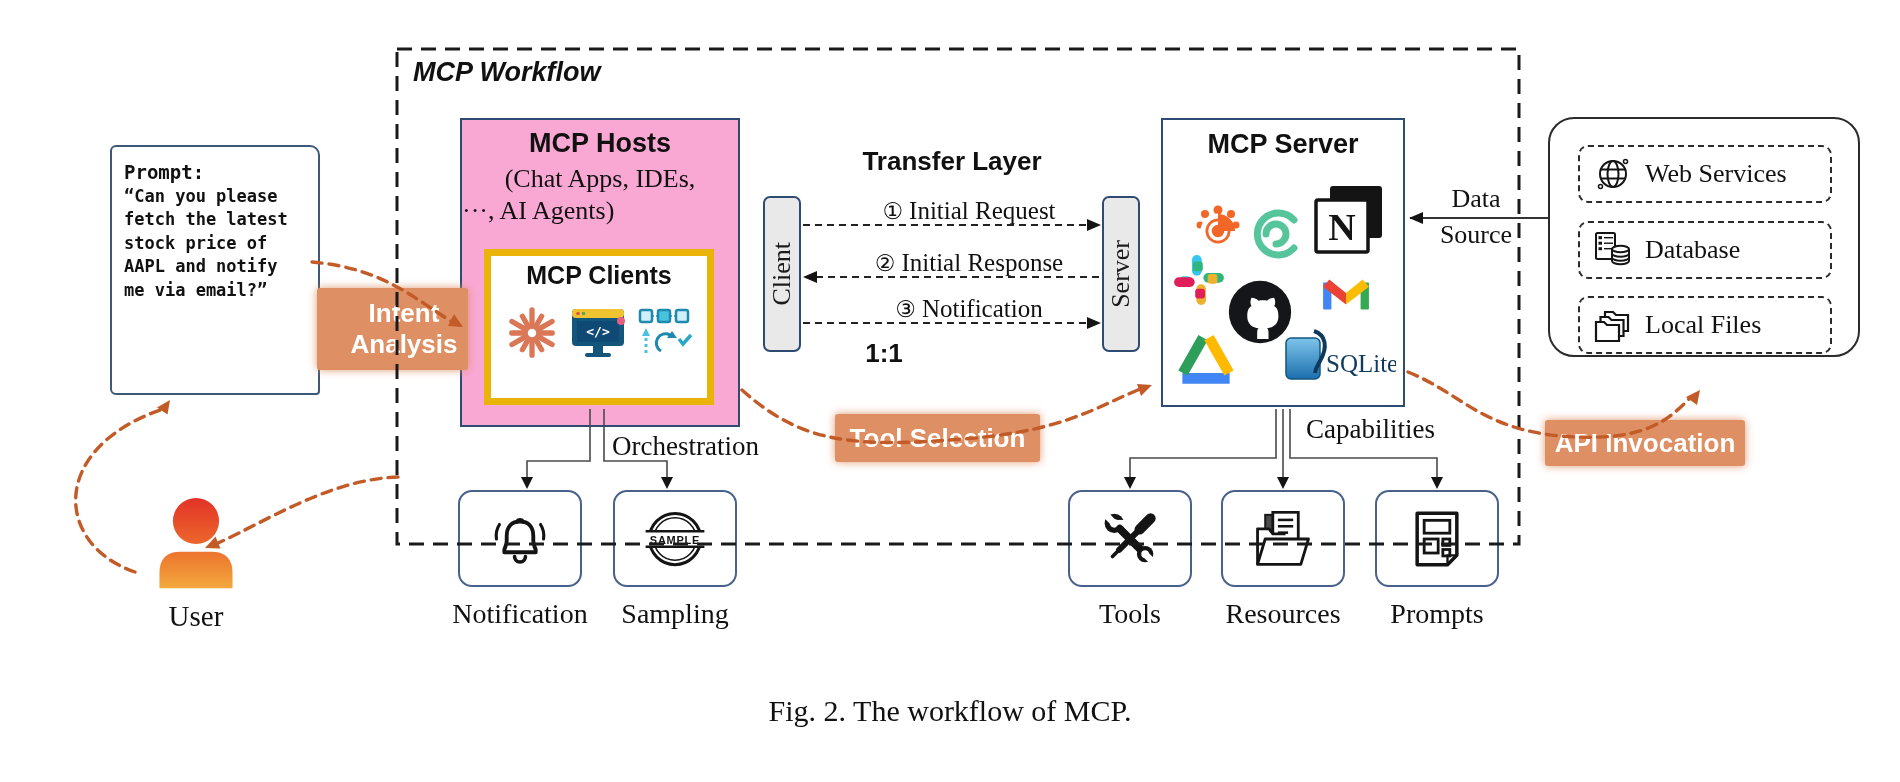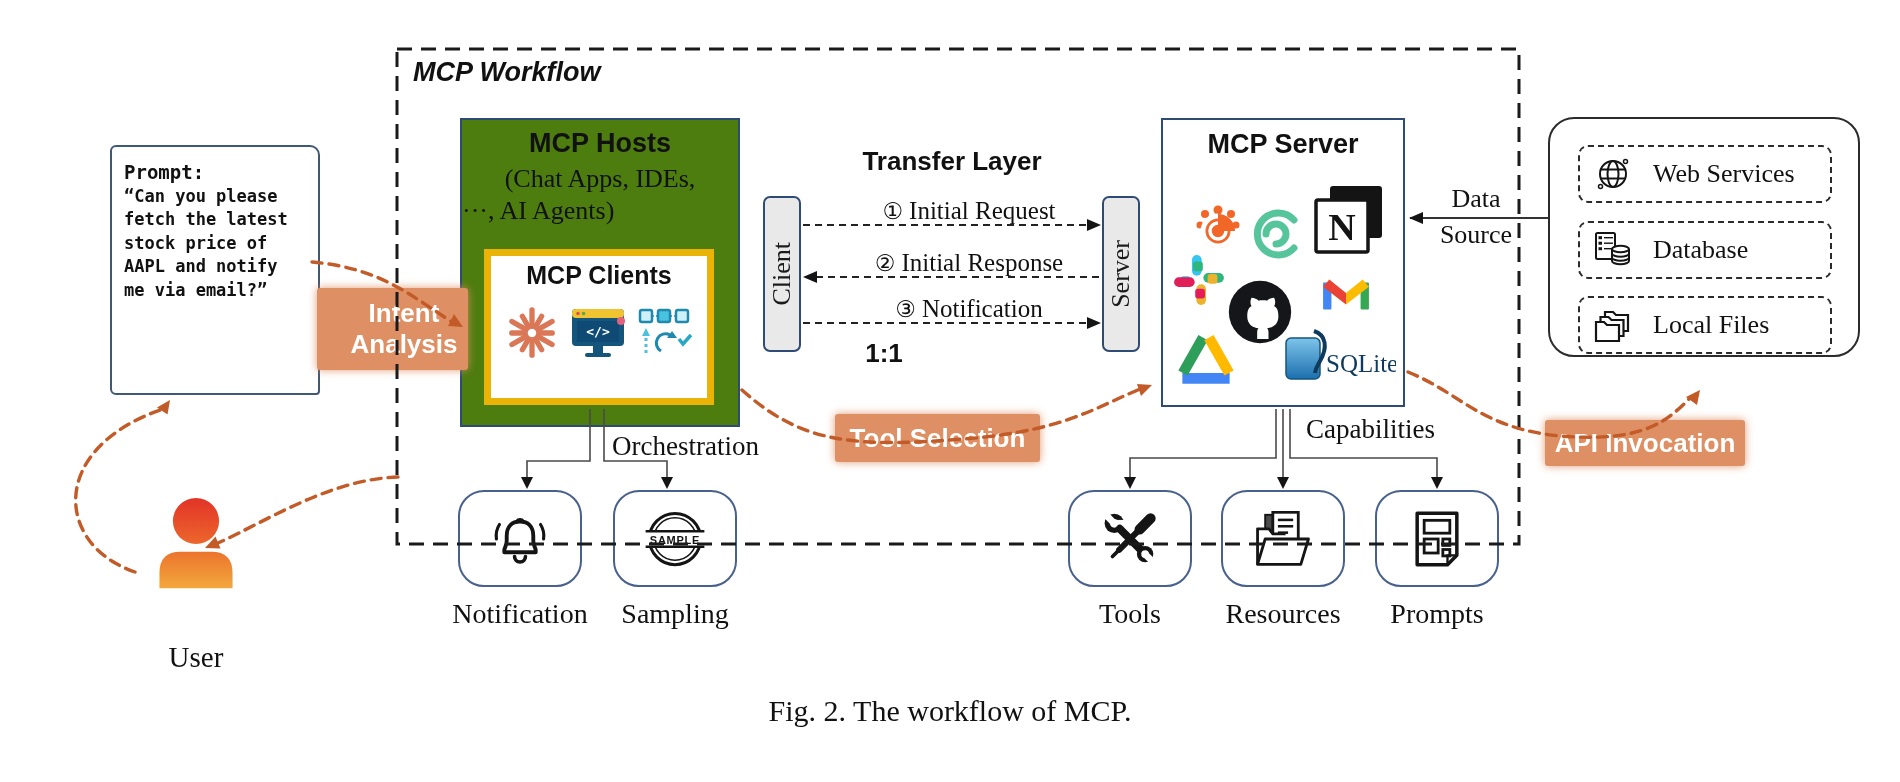--- a/index.html
+++ b/index.html
@@ -14,33 +14,33 @@
 
   
   .prompt-box{left:110px;top:145px;width:210px;height:250px;border:2.5px solid #3E5878;
               border-radius:6px 10px 4px 6px;background:#fff;box-sizing:border-box;
               padding:14px 12px;z-index:3;font-family:"DejaVu Sans Mono","Liberation Mono",monospace;}
   .prompt-title{font-weight:bold;font-size:19px;margin-bottom:2px;}
   .prompt-body{font-size:17px;font-weight:bold;line-height:1.38;white-space:pre-line;}
 
   
   .user-wrap{left:126px;top:496px;width:140px;z-index:3;}
-  .user-label{left:126px;top:600px;width:140px;text-align:center;font-size:29px;z-index:3;margin-top:41px;}
+  .user-label{left:126px;top:600px;width:140px;text-align:center;font-size:29px;z-index:3;}
 
   
   .badge{position:absolute;background:#DE8F63;color:#fff;font-weight:bold;display:flex;
          align-items:center;justify-content:center;text-align:center;border-radius:3px;
          box-shadow:0 0 9px rgba(222,143,99,.9);z-index:10;line-height:1.18;}
   .badge-intent{left:317px;top:288px;width:128px;height:82px;font-size:26px;padding-left:23px;}
   .badge-tool{left:835px;top:414px;width:205px;height:48px;font-size:26px;}
   .badge-api{left:1545px;top:420px;width:200px;height:46px;font-size:26px;}
 
   
   .hosts-box{left:460px;top:118px;width:280px;height:309px;border:2.5px solid #2E4B74;
-             background:#4d7c0f;z-index:2;box-sizing:border-box;}
+             background:#f9a8d4;z-index:2;box-sizing:border-box;}
   .hosts-title{top:8px;width:100%;text-align:center;font-size:27px;font-weight:bold;}
   .hosts-sub1{top:44px;width:100%;text-align:center;font-size:26px;}
   .hosts-sub2{top:76px;width:100%;text-align:left;font-size:26px;}
   .clients-box{left:22px;top:129px;width:230px;height:156px;border:7px solid #eab308;
                background:#fff;box-sizing:border-box;}
   .clients-title{top:5px;width:100%;text-align:center;font-size:25px;font-weight:bold;}
   .clients-icons{top:50px;width:100%;display:flex;justify-content:center;align-items:center;gap:10px;}
 
   
   .transfer-title{left:800px;top:146px;width:304px;text-align:center;font-size:26px;font-weight:bold;z-index:2;}
@@ -64,26 +64,26 @@
   .ic-drive{left:14px;top:214px;}   .ic-sqlite{left:121px;top:209px;}
 
   
   .ds1{left:1430px;top:184px;width:92px;text-align:center;font-size:26px;z-index:2;}
   .ds2{left:1424px;top:220px;width:104px;text-align:center;font-size:26px;z-index:2;}
 
   
   .sources-panel{left:1548px;top:117px;width:312px;height:240px;border:2.5px solid #2B2B2B;
                  border-radius:26px;background:#fff;z-index:2;box-sizing:border-box;}
   .src-row{position:absolute;left:28px;width:254px;height:58px;border:2.5px dashed #2B2B2B;
-           border-radius:10px;display:flex;align-items:center;gap:20px;padding-left:13px;box-sizing:border-box;}
+           border-radius:10px;display:flex;align-items:center;gap:12px;padding-left:13px;box-sizing:border-box;}
   .src-1{top:26px;} .src-2{top:102px;} .src-3{top:177px;}
   .src-label{font-size:26px;}
 
   
-  .cap-box{position:absolute;width:124px;height:97px;border:2.5px solid #47618C;border-radius:26px;
+  .cap-box{position:absolute;width:124px;height:97px;border:2.5px solid #47618C;border-radius:14px;
            display:flex;align-items:center;justify-content:center;background:#fff;z-index:2;box-sizing:border-box;}
   .cap-notification{left:458px;top:490px;} .cap-sampling{left:613px;top:490px;}
   .cap-tools{left:1068px;top:490px;} .cap-resources{left:1221px;top:490px;} .cap-prompts{left:1375px;top:490px;}
   .cap-label{position:absolute;top:598px;width:170px;text-align:center;font-size:28px;z-index:2;}
   .lbl-notification{left:435px;} .lbl-sampling{left:590px;}
   .lbl-tools{left:1045px;} .lbl-resources{left:1198px;} .lbl-prompts{left:1352px;}
 
   .conn-label{font-size:27px;z-index:2;}
   .lbl-orch{left:612px;top:431px;} .lbl-capab{left:1306px;top:414px;}
 

